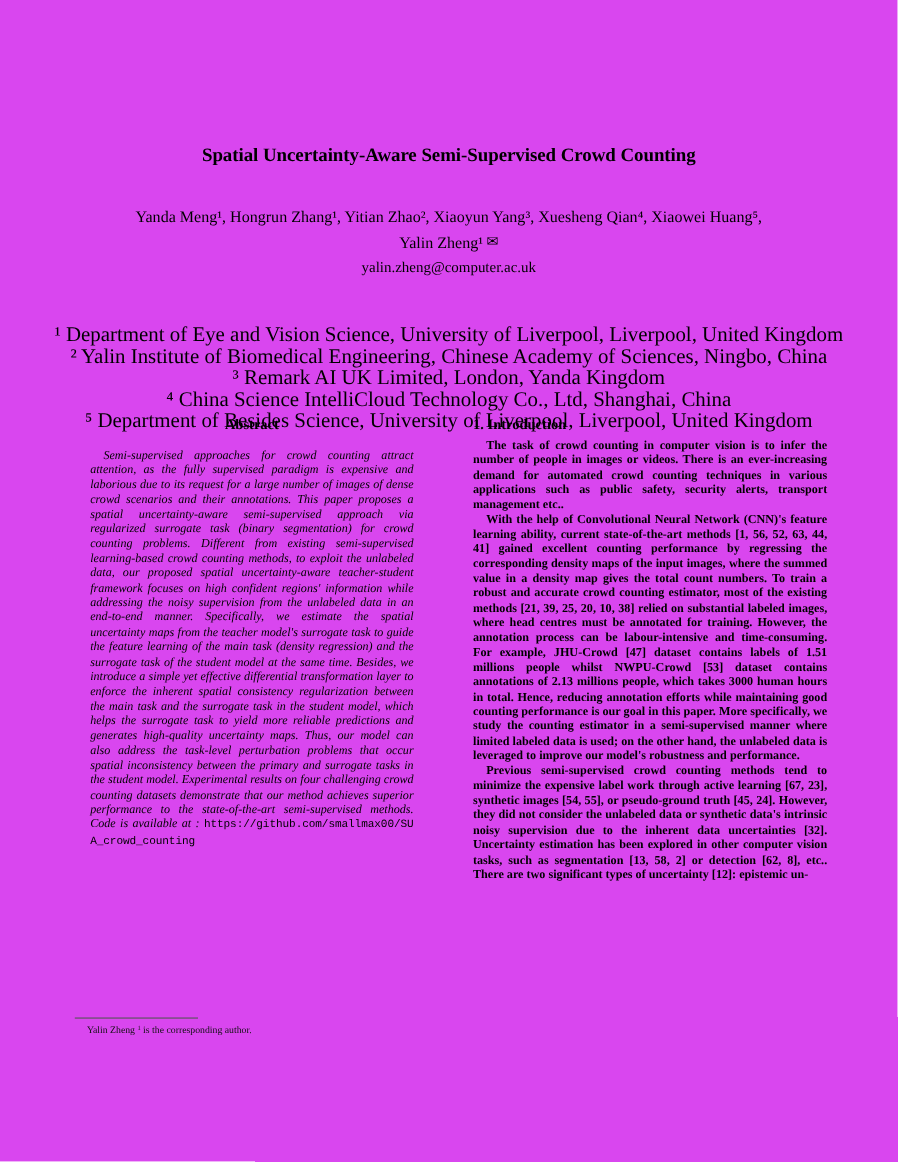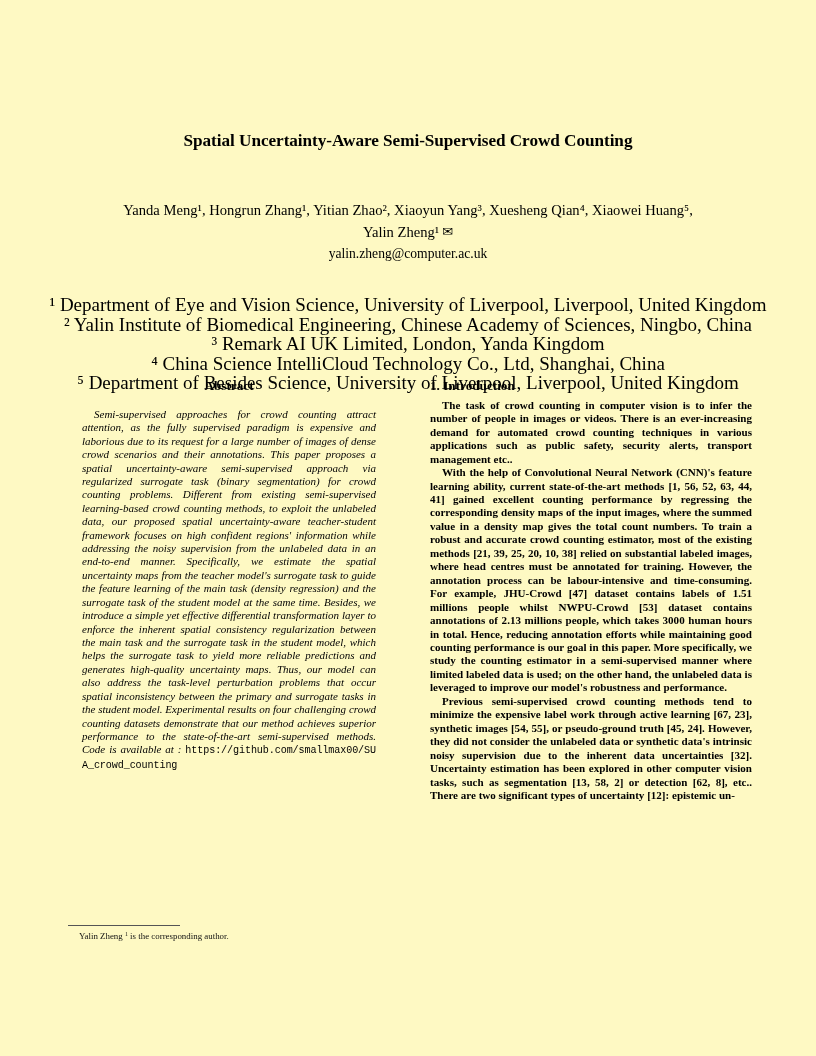--- a/index.html
+++ b/index.html
@@ -9,21 +9,21 @@
     background: #ffffff;
   }
   body {
     font-family: "Liberation Serif", "DejaVu Serif", serif;
     color: #000000;
   }
   .page {
     position: relative;
     width: 816px;
     height: 1056px;
-    background: #fef9c3;
+    background: #d946ef;
     overflow: hidden;
     box-sizing: border-box;
   }
 
   
   .title-block {
     position: absolute;
     left: 68px;
     top: 130px;
     width: 680px;
@@ -33,21 +33,21 @@
     font-size: 17.2px;
     font-weight: bold;
     letter-spacing: -0.05px;
     line-height: 1.25;
     margin: 0;
   }
 
   .authors-block {
     position: absolute;
     left: 58px;
-    top: 200px;
+    top: 188px;
     width: 700px;
     text-align: center;
     font-size: 14.6px;
     line-height: 21px;
   }
   .authors-line { white-space: nowrap; }
   .authors-line2 { margin-top: 0px; }
   sup {
     font-size: 0.62em;
     vertical-align: 0.52em;

